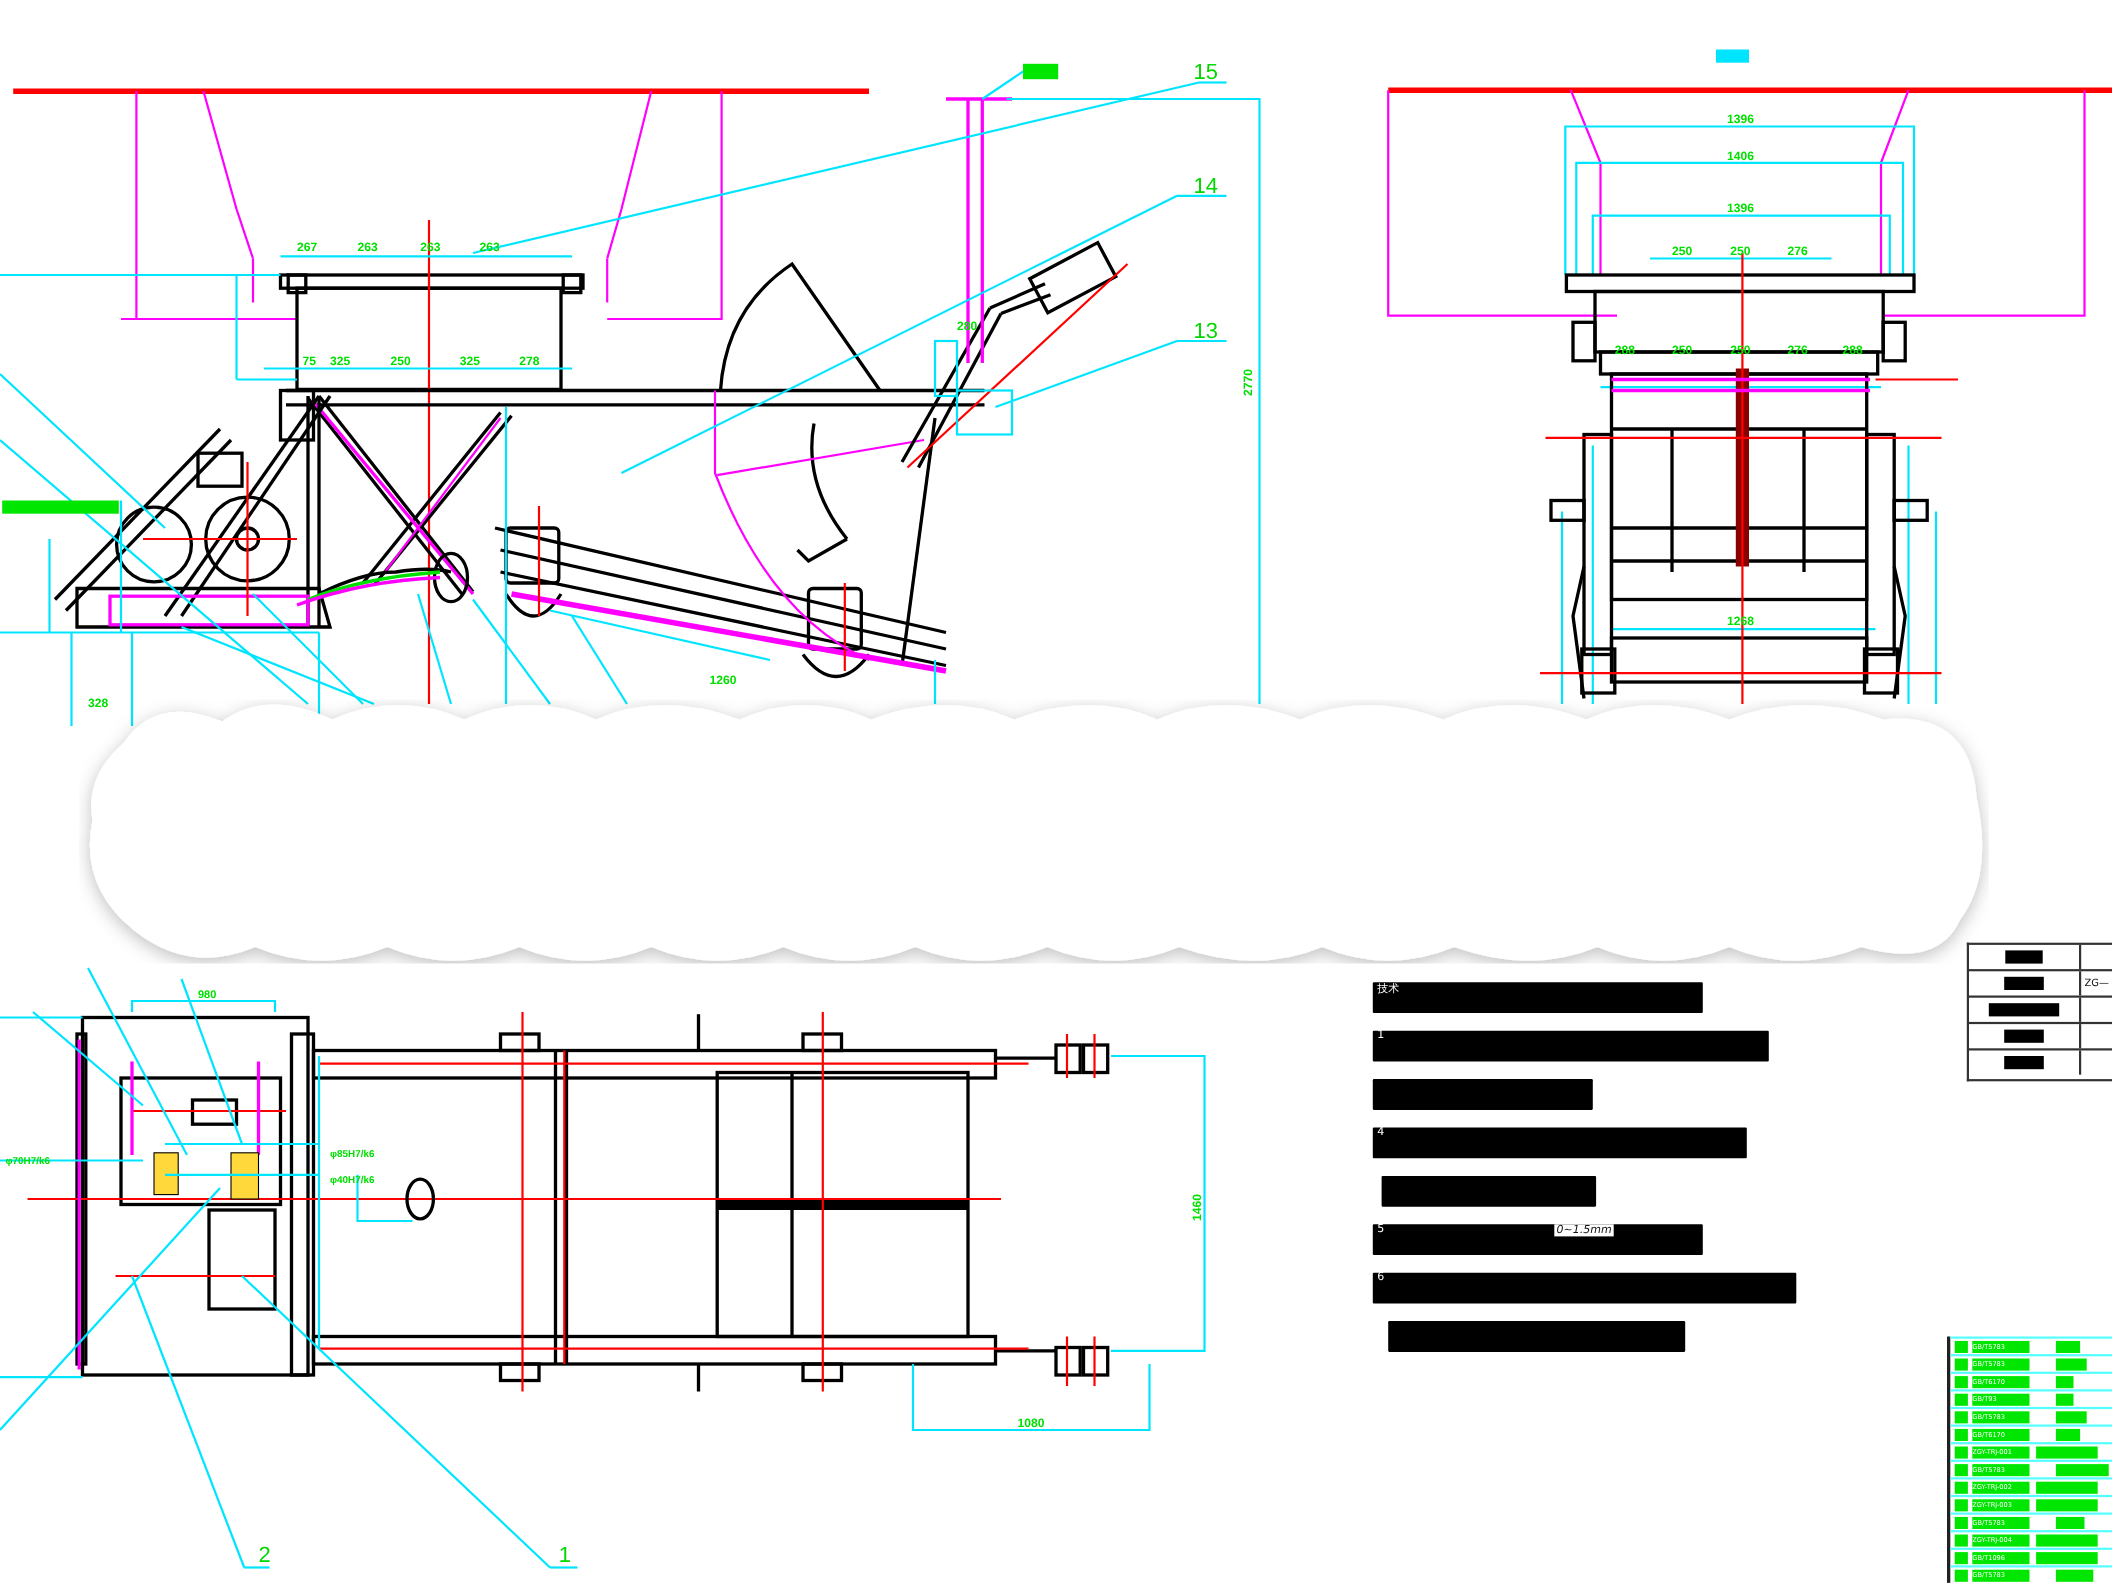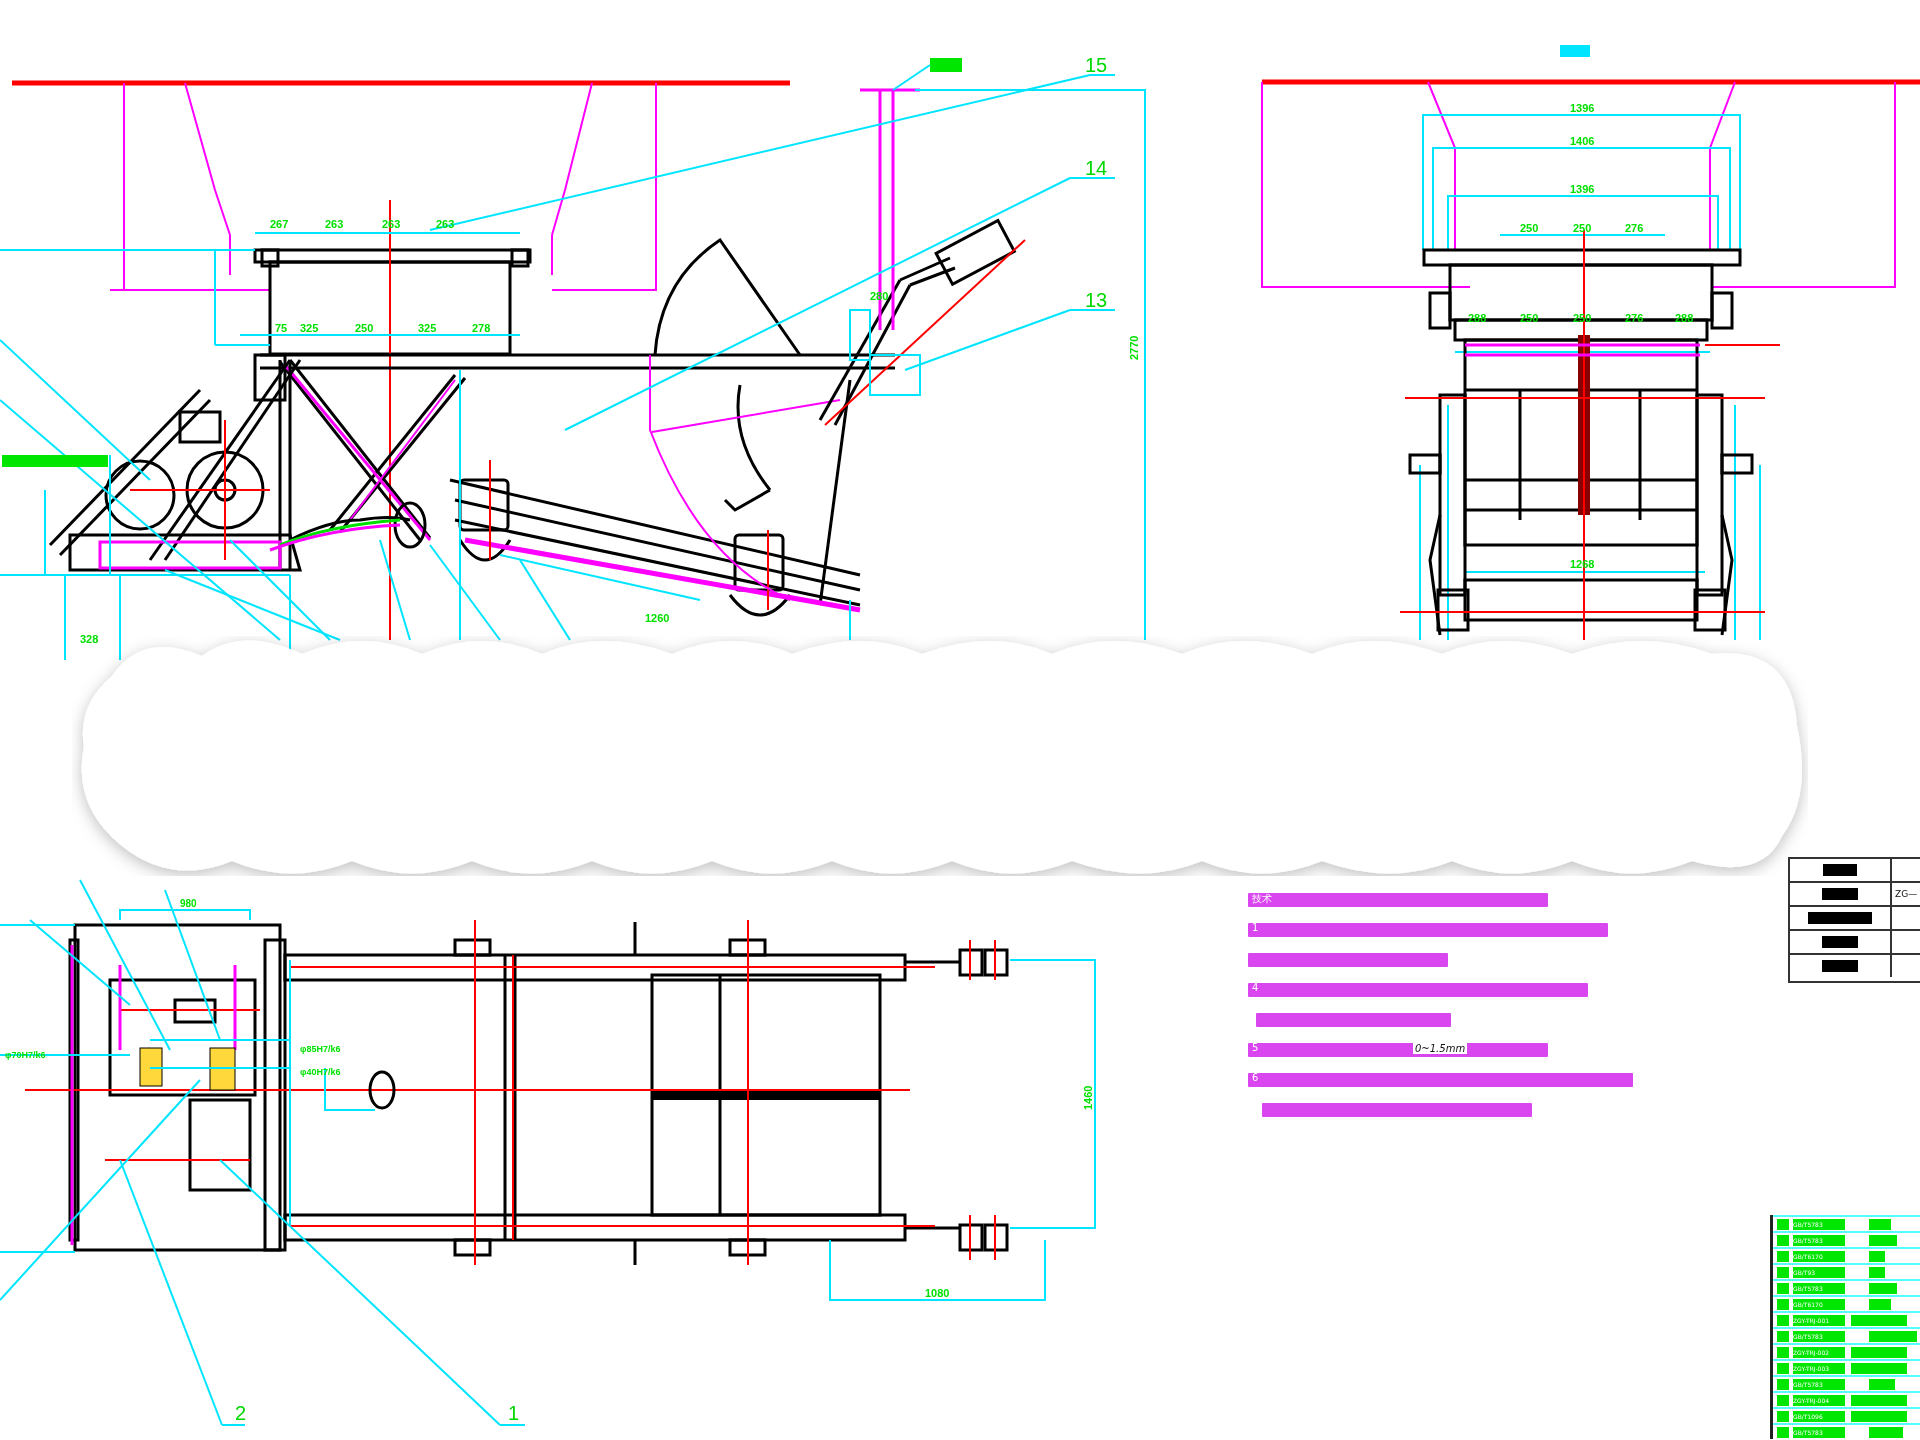--- a/index.html
+++ b/index.html
@@ -2,21 +2,21 @@
 <html><head>
 <meta charset="utf-8">
 <style>
   html,body{margin:0;padding:0;background:#ffffff;}
   body{width:1920px;height:1440px;position:relative;overflow:hidden;font-family:"DejaVu Sans",sans-serif;}
   #drawing{position:absolute;left:0;top:0;width:1920px;height:1440px;}
   .dim{font-family:"Liberation Sans",sans-serif;font-weight:bold;fill:#00e000;}
   .lbl{font-family:"Liberation Sans",sans-serif;fill:#00d800;font-size:20px;}
   
   #notes{position:absolute;left:1248px;top:893px;width:420px;}
-  .note-row{height:14px;background:#d946ef;margin-bottom:16px;border-radius:1px;position:relative;}
+  .note-row{height:28px;background:#000000;margin-bottom:16px;border-radius:1px;position:relative;}
   .note-row span{position:absolute;left:4px;top:-1px;font-size:10px;color:#fff;font-family:"DejaVu Sans",sans-serif;}
   .note-tail{position:absolute;font-size:10px;color:#111;background:#fff;padding:0 2px;font-family:"DejaVu Sans",sans-serif;}
   
   #titleblock{position:absolute;left:1788px;top:857px;width:140px;height:122px;border:2px solid #333;border-right:none;}
   .tb-row{height:22px;border-bottom:2px solid #333;display:flex;}
   .tb-row:last-child{border-bottom:none;}
   .tb-c1{width:100px;border-right:2px solid #333;display:flex;align-items:center;justify-content:center;}
   .tb-c1 i{display:block;height:12px;background:#000;}
   .tb-c2{flex:1;font-size:9px;color:#111;padding-left:3px;display:flex;align-items:center;}
   

